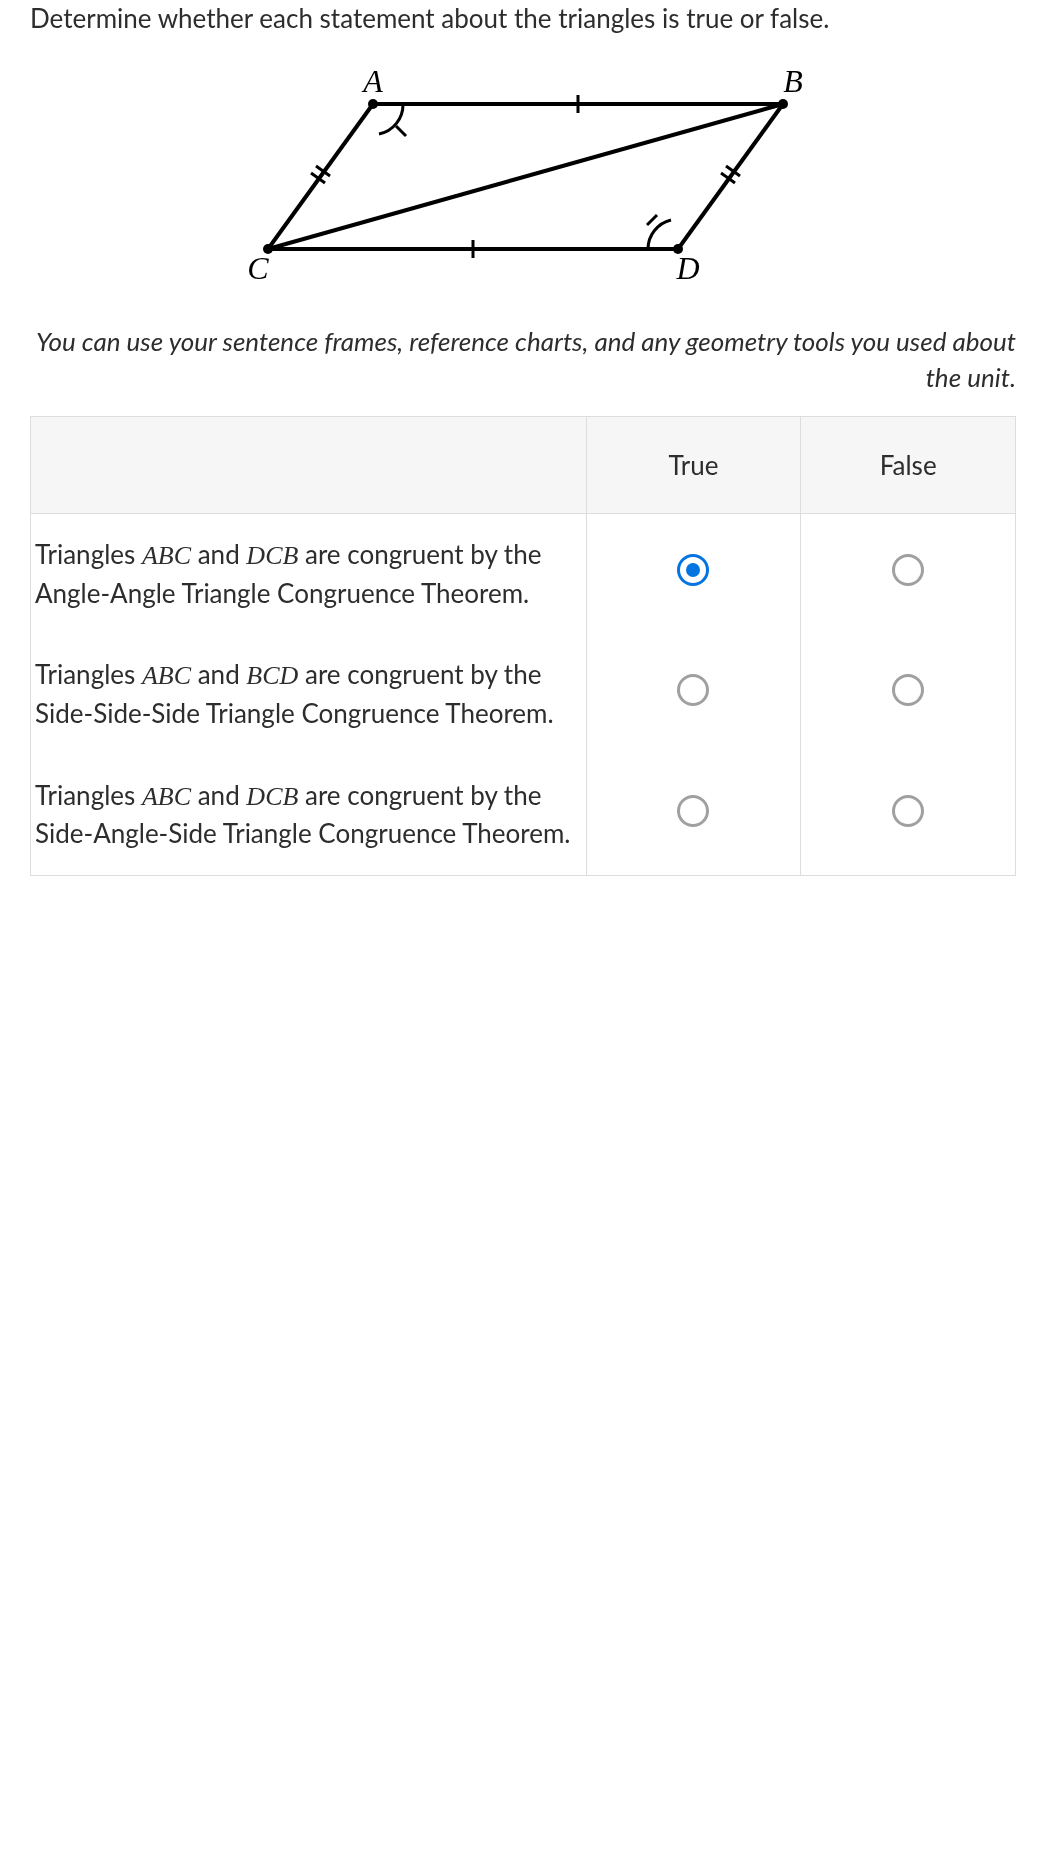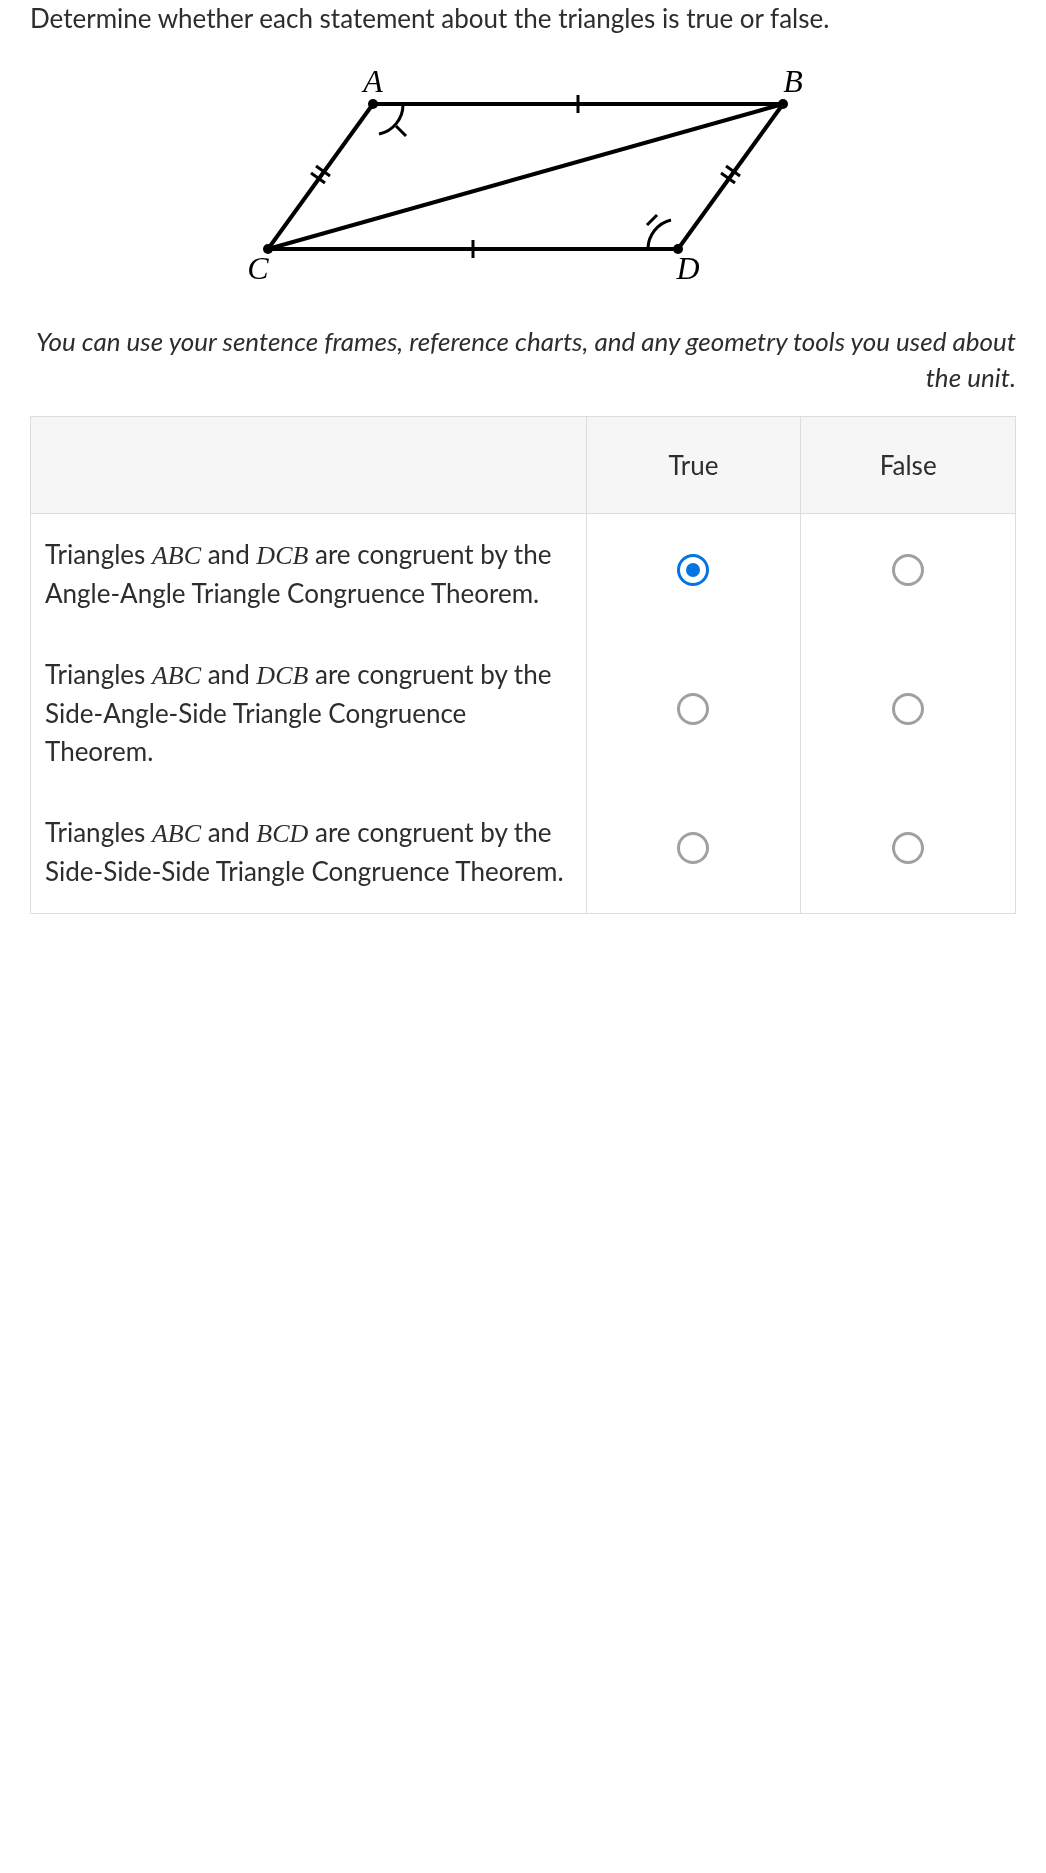--- a/index.html
+++ b/index.html
@@ -20,21 +20,21 @@
     margin: 10px 0 20px 0;
   }
   table {
     width: 100%;
     border-collapse: collapse;
     border: 1px solid #ddd;
   }
   th, td {
     border-left: 1px solid #ddd;
     border-right: 1px solid #ddd;
-    padding: 22px 14px;
+    padding: 22px 4px;
     vertical-align: middle;
   }
   thead th {
     background: #f6f6f6;
     font-weight: 400;
     border-bottom: 1px solid #ddd;
     text-align: center;
     padding: 30px 10px;
   }
   thead th.first { background: #f6f6f6; }
@@ -121,23 +121,23 @@
       <th>False</th>
     </tr>
   </thead>
   <tbody id="rows">
       <tr>
         <td class="stmt"><span>Triangles </span><span class="mathit">ABC</span><span> and </span><span class="mathit">DCB</span><span> are congruent by the Angle-Angle Triangle Congruence Theorem.</span></td>
         <td class="opt"><span class="radio selected"></span></td>
         <td class="opt"><span class="radio"></span></td>
       </tr>
       <tr>
-        <td class="stmt"><span>Triangles </span><span class="mathit">ABC</span><span> and </span><span class="mathit">DCB</span><span> are congruent by the Side-Angle-Side Triangle Congruence Theorem.</span></td>
+        <td class="stmt"><span>Triangles </span><span class="mathit">ABC</span><span> and </span><span class="mathit">BCD</span><span> are congruent by the Side-Side-Side Triangle Congruence Theorem.</span></td>
         <td class="opt"><span class="radio"></span></td>
         <td class="opt"><span class="radio"></span></td>
       </tr>
       <tr>
-        <td class="stmt"><span>Triangles </span><span class="mathit">ABC</span><span> and </span><span class="mathit">BCD</span><span> are congruent by the Side-Side-Side Triangle Congruence Theorem.</span></td>
+        <td class="stmt"><span>Triangles </span><span class="mathit">ABC</span><span> and </span><span class="mathit">DCB</span><span> are congruent by the Side-Angle-Side Triangle Congruence Theorem.</span></td>
         <td class="opt"><span class="radio"></span></td>
         <td class="opt"><span class="radio"></span></td>
       </tr>
     </tbody>
 </table>
 
 </body></html>

